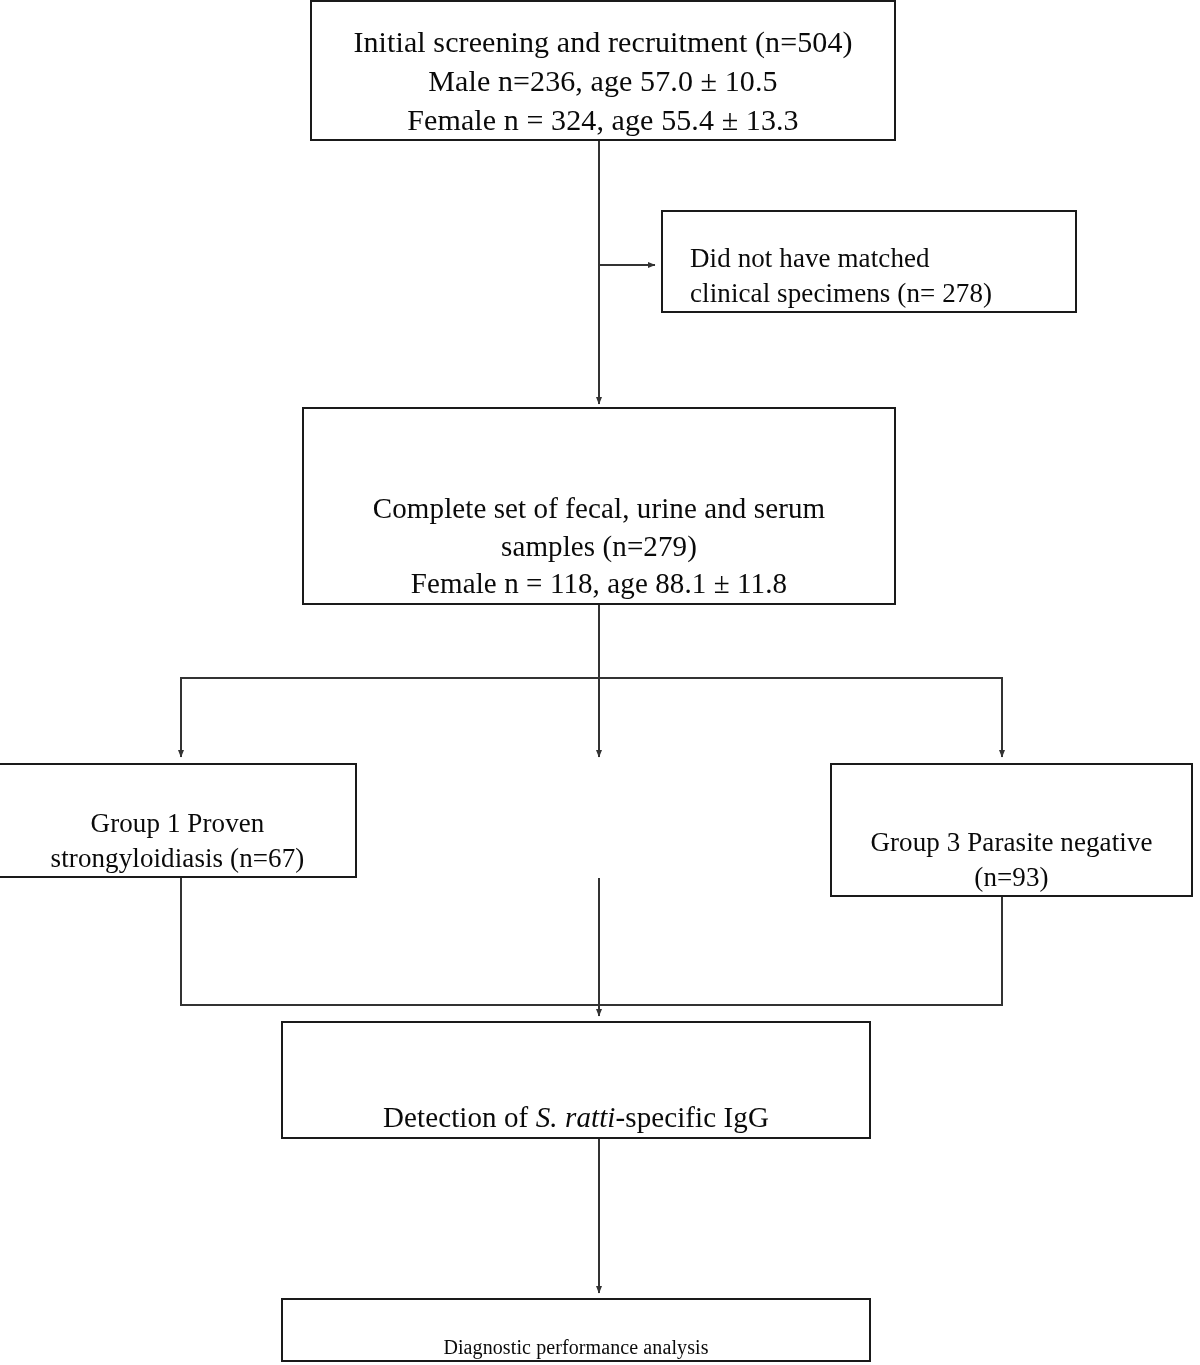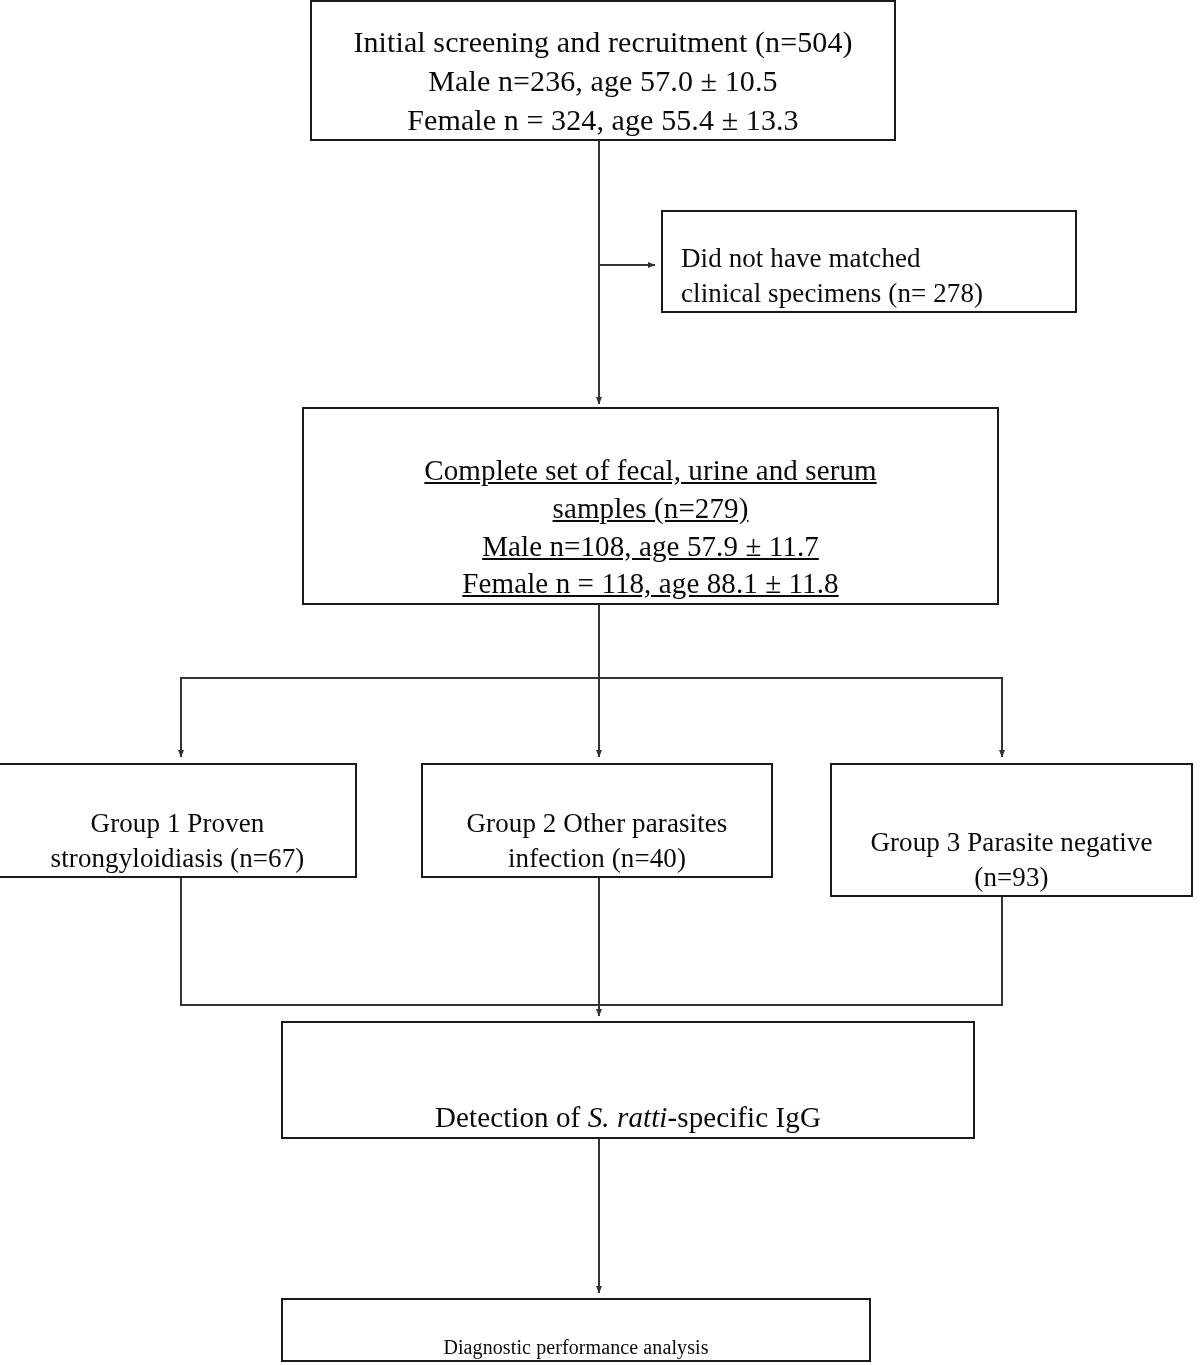--- a/index.html
+++ b/index.html
@@ -39,55 +39,54 @@
     letter-spacing: 0.1px;
     z-index: 2;
   }
   .node .line {
     display: block;
     white-space: nowrap;
   }
   .node.align-left {
     align-items: flex-start;
     text-align: left;
-    padding-left: 18px;
+    padding-left: 27px;
   }
   .node.align-left .line {
     text-align: left;
   }
   .italic-sp { font-style: italic; }
 
   
   #node-initial-screening {
     left: 310px; top: 0px; width: 586px; height: 141px;
     font-size: 30px;
   }
   #node-excluded-specimens {
     left: 661px; top: 210px; width: 416px; height: 103px;
     font-size: 27px;
   }
   #node-complete-set {
-    left: 302px; top: 407px; width: 697px; height: 198px;
+    left: 302px; top: 407px; width: 594px; height: 198px;
     font-size: 29px;
-    text-decoration: underline;
   }
   #node-group-1 {
     left: -2px; top: 763px; width: 359px; height: 115px;
     font-size: 27px;
   }
   #node-group-2 {
     left: 421px; top: 763px; width: 352px; height: 115px;
     font-size: 27px;
   }
   #node-group-3 {
     left: 830px; top: 763px; width: 363px; height: 134px;
     font-size: 27px;
   }
   #node-elisa-detection {
-    left: 281px; top: 1021px; width: 694px; height: 118px;
+    left: 281px; top: 1021px; width: 590px; height: 118px;
     font-size: 29px;
   }
   #node-diagnostic-analysis {
     left: 281px; top: 1298px; width: 590px; height: 64px;
     font-size: 20px;
   }
 </style>
 </head>
 <body>
 
@@ -135,33 +134,28 @@
   </div>
 
   <div class="node align-left" id="node-excluded-specimens">
     <span class="line">Did not have matched</span>
     <span class="line">clinical specimens  (n= 278)</span>
   </div>
 
   <div class="node" id="node-complete-set">
     <span class="line">Complete set of fecal, urine and serum</span>
     <span class="line">samples  (n=279)</span>
-    <span class="line">Male n=108, age 57.9 ± 11.7</span>
     <span class="line">Female n = 118, age 88.1 ± 11.8</span>
   </div>
 
   <div class="node" id="node-group-1">
     <span class="line">Group 1 Proven</span>
     <span class="line">strongyloidiasis (n=67)</span>
   </div>
 
-  <div class="node" id="node-group-2">
-    <span class="line">Group 2 Other parasites</span>
-    <span class="line">infection (n=40)</span>
-  </div>
 
   <div class="node" id="node-group-3">
     <span class="line">Group 3 Parasite negative</span>
     <span class="line">(n=93)</span>
   </div>
 
   <div class="node" id="node-elisa-detection">
     <span class="line"><span>Detection of </span><span class="italic-sp">S. ratti</span><span>-specific IgG</span></span>
   </div>
 

